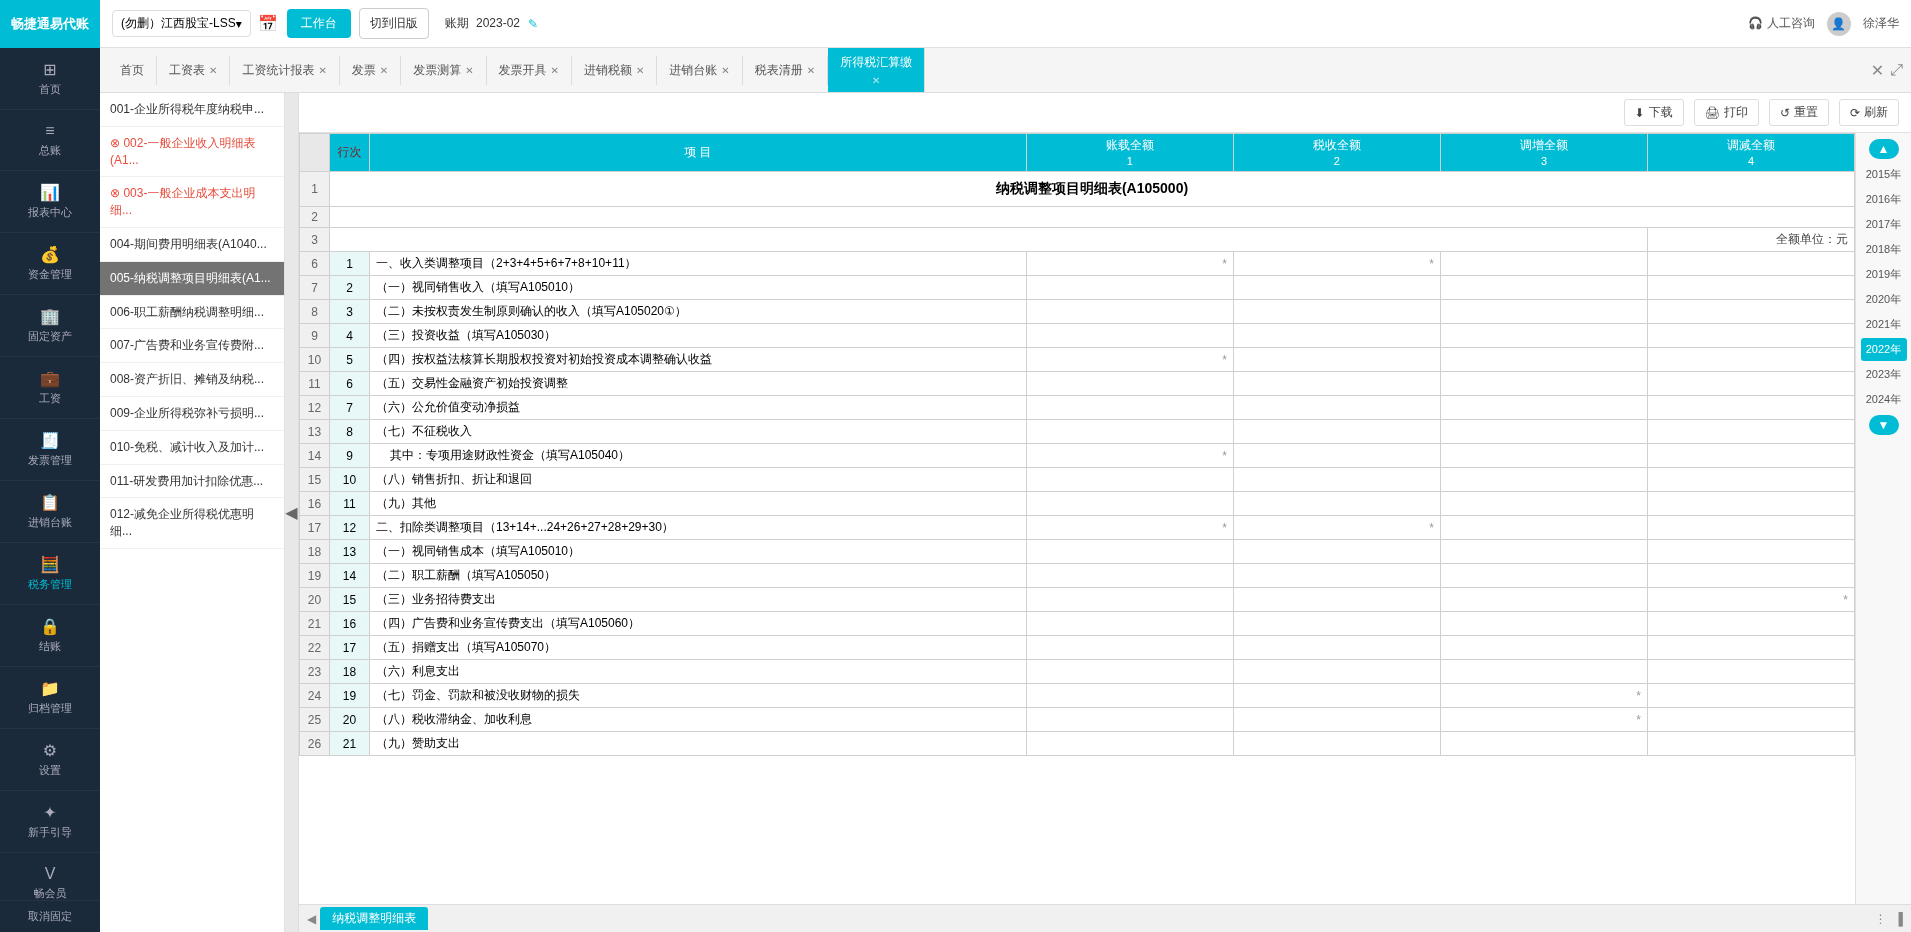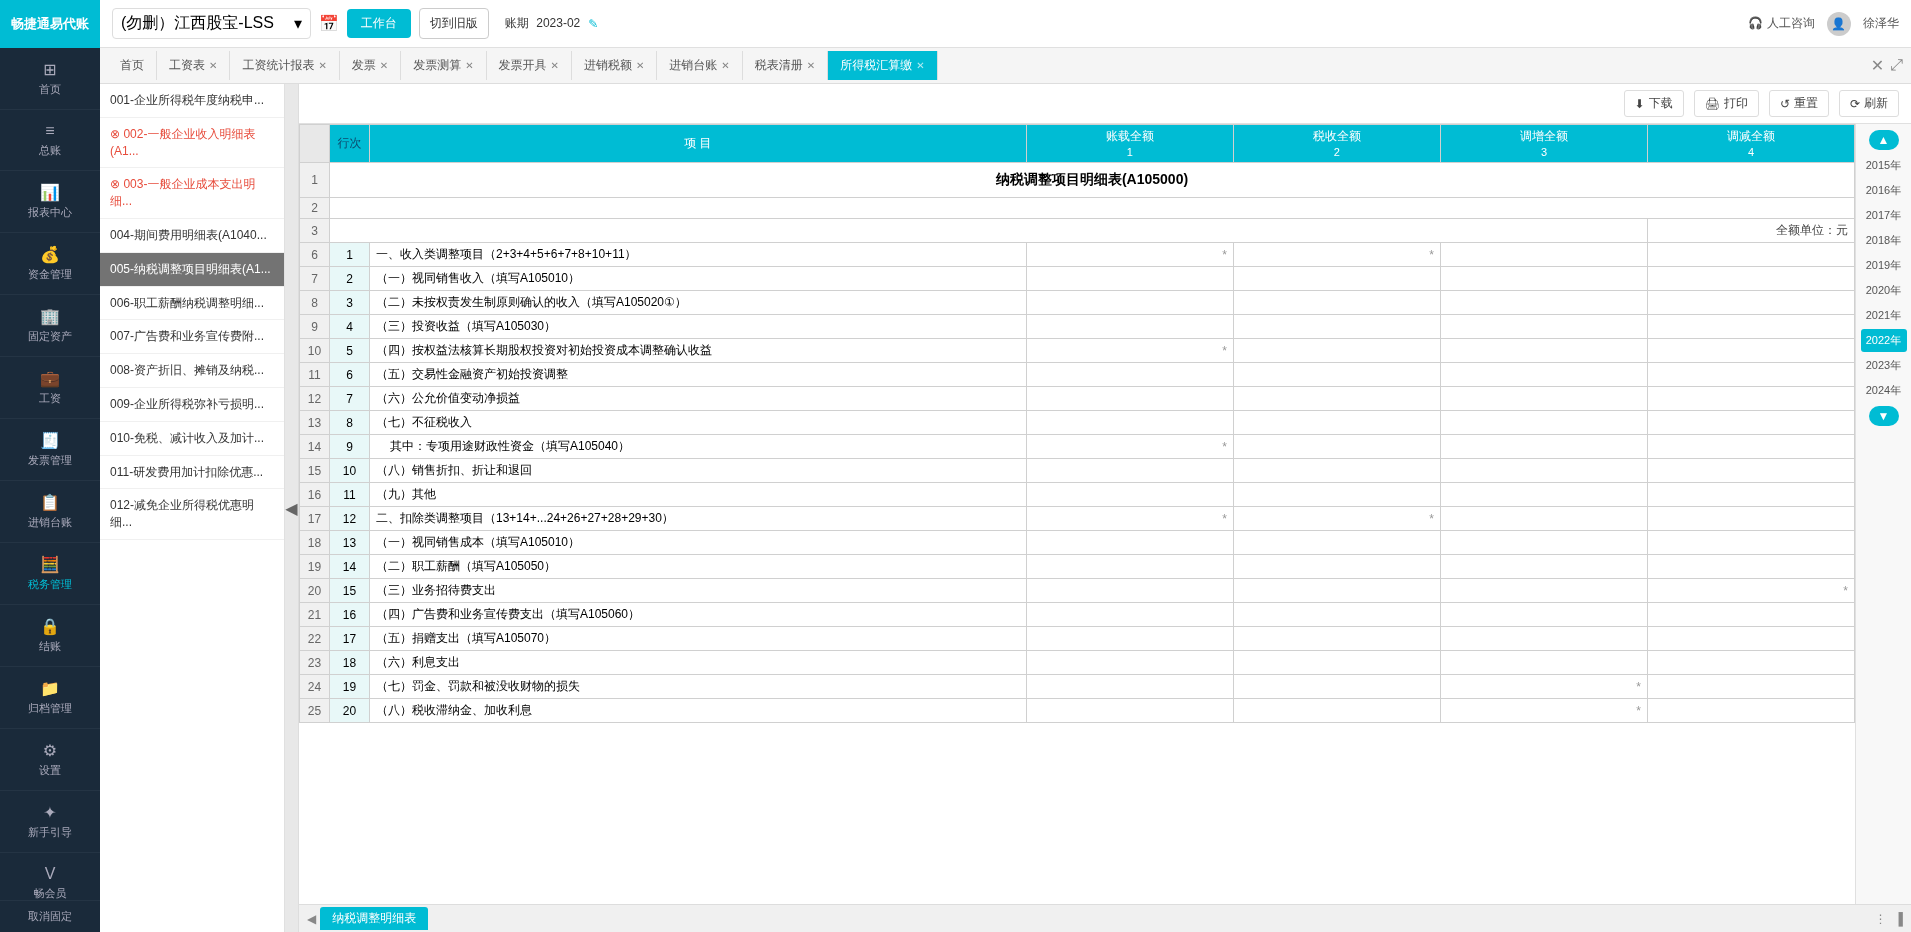--- a/index.html
+++ b/index.html
@@ -13,30 +13,30 @@
     .sidebar-item.active { color: #00bcd4; }
     .sidebar-item .icon { font-size: 16px; margin-bottom: 3px; }
     .sidebar-item .label { font-size: 11px; }
     .sidebar-bottom { padding: 8px; color: #aab; text-align: center; font-size: 11px; cursor: pointer; border-top: 1px solid #243444; }
 
     
     .main { flex: 1; display: flex; flex-direction: column; overflow: hidden; }
 
     
     .topbar { background: white; height: 48px; display: flex; align-items: center; padding: 0 12px; border-bottom: 1px solid #e0e0e0; gap: 8px; flex-shrink: 0; }
-    .company-select { display: flex; align-items: center; gap: 20px; border: 1px solid #ddd; border-radius: 4px; padding: 4px 8px; font-size: 16px; cursor: pointer; }
+    .company-select { display: flex; align-items: center; gap: 0; border: 1px solid #ddd; border-radius: 4px; padding: 4px 8px; font-size: 12px; cursor: pointer; }
     .btn-workbench { background: #00bcd4; color: white; border: none; border-radius: 4px; padding: 6px 14px; cursor: pointer; font-size: 12px; }
     .btn-oldver { background: white; color: #333; border: 1px solid #ccc; border-radius: 4px; padding: 6px 10px; cursor: pointer; font-size: 12px; }
     .period-label { font-size: 12px; color: #333; margin-left: 8px; }
     .topbar-right { margin-left: auto; display: flex; align-items: center; gap: 12px; font-size: 12px; color: #555; }
 
     
     .tabbar { background: #f5f5f5; border-bottom: 1px solid #ddd; display: flex; align-items: center; padding: 0 8px; flex-shrink: 0; min-height: 36px; flex-wrap: nowrap; overflow: hidden; }
     .tab { padding: 6px 12px; font-size: 12px; cursor: pointer; color: #555; border-right: 1px solid #ddd; white-space: nowrap; display: flex; align-items: center; gap: 4px; }
-    .tab.active { background: #00bcd4; color: white; }
+    .tab.active { background: #00bcd4; color: white; flex-direction: column; }
     .tab-close { font-size: 10px; opacity: 0.7; }
     .tabbar-end { margin-left: auto; display: flex; gap: 6px; font-size: 16px; color: #888; }
 
     
     .content { flex: 1; display: flex; overflow: hidden; }
 
     
     .left-panel { width: 185px; background: white; border-right: 1px solid #e0e0e0; display: flex; flex-direction: column; flex-shrink: 0; overflow-y: auto; }
     .left-panel-item { padding: 8px 10px; font-size: 12px; color: #333; cursor: pointer; border-bottom: 1px solid #f0f0f0; line-height: 1.4; }
     .left-panel-item.active { background: #737373; color: white; }
@@ -258,21 +258,21 @@
           <span>刷新</span>
         </button>
       </div>
 
       <div class="table-area">
         <div class="table-scroll">
           <table class="spreadsheet">
             <thead>
               <tr>
                 <th style="background:#e8e8e8;color:#444;width:30px;"></th>
-                <th style="background:#00bcd4;color:#0c4a6e;width:40px;">行次</th>
+                <th style="background:#00bcd4;color:#7f1d1d;width:40px;">行次</th>
                 <th style="background:#00bcd4;color:white;min-width:260px;">项  目</th>
                 <th style="background:#00bcd4;color:white;min-width:110px;">账载全额<br><span style="font-size:11px;">1</span></th>
                 <th style="background:#00bcd4;color:white;min-width:110px;">税收全额<br><span style="font-size:11px;">2</span></th>
                 <th style="background:#00bcd4;color:white;min-width:110px;">调增全额<br><span style="font-size:11px;">3</span></th>
                 <th style="background:#00bcd4;color:white;min-width:110px;">调减全额<br><span style="font-size:11px;">4</span></th>
               </tr>
             </thead>
             <tbody>
 
               <tr>
@@ -460,20 +460,29 @@
                 <td class="col-data"><span class="asterisk">*</span></td>
                 <td class="col-data"></td>
               </tr>
               <tr>
                 <td class="row-num">25</td>
                 <td class="col-hangci">20</td>
                 <td class="col-xiangmu">（八）税收滞纳金、加收利息</td>
                 <td class="col-data"></td>
                 <td class="col-data"></td>
                 <td class="col-data"><span class="asterisk">*</span></td>
+                <td class="col-data"></td>
+              </tr>
+              <tr>
+                <td class="row-num">26</td>
+                <td class="col-hangci">21</td>
+                <td class="col-xiangmu">（九）赞助支出</td>
+                <td class="col-data"></td>
+                <td class="col-data"></td>
+                <td class="col-data"></td>
                 <td class="col-data"></td>
               </tr>
             </tbody>
           </table>
         </div>
 
         <div class="year-panel">
           <div class="year-arrow">▲</div>
           <div class="year-btn">2015年</div>
           <div class="year-btn">2016年</div>

